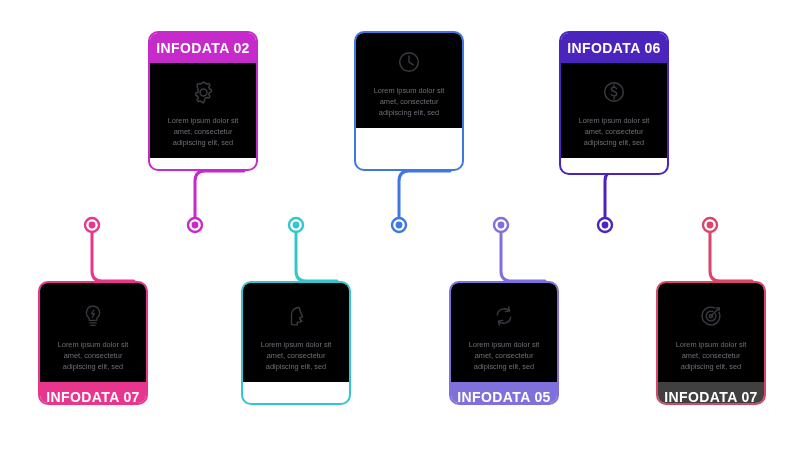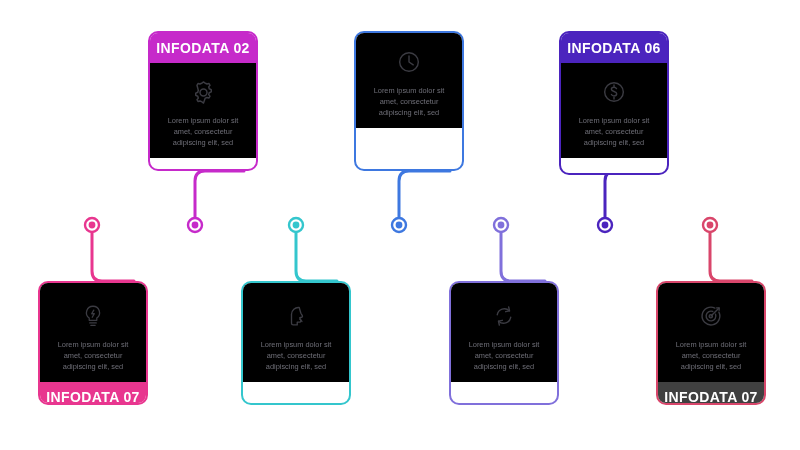--- a/index.html
+++ b/index.html
@@ -145,20 +145,21 @@
           <div class="icon">
             <svg width="26" height="26" viewBox="0 0 24 24" fill="none" stroke="#3b3b42" stroke-width="1.3" stroke-linecap="round" stroke-linejoin="round">
               <path d="M18.2 13.2a6.6 6.6 0 0 1-11.1 3.6"></path>
               <path d="M5.8 10.8a6.6 6.6 0 0 1 11.1-3.6"></path>
               <polyline points="16.3,3.6 17.1,7.3 13.5,8"></polyline>
               <polyline points="7.7,20.4 6.9,16.7 10.5,16"></polyline>
             </svg>
           </div>
           <div class="desc">Lorem ipsum dolor sit amet, consectetur adipiscing elit, sed</div>
         </div>
+        <div class="head" style="background: rgb(128, 112, 219);">INFODATA 05</div>
       </div>
       <div class="card top" style="left: 559px; top: 31px; height: 144px; border: 2px solid rgb(75, 36, 190);">
         <div class="head" style="background: rgb(75, 36, 190);">INFODATA 06</div>
         <div class="body">
           <div class="icon">
             <svg width="26" height="26" viewBox="0 0 24 24" fill="none" stroke="#3b3b42" stroke-width="1.3" stroke-linecap="round" stroke-linejoin="round">
               <circle cx="12" cy="12" r="8.6"></circle>
               <path d="M14.3 8.8a2.6 2.6 0 0 0-2.3-1.2c-1.4 0-2.4.8-2.4 1.9 0 2.6 4.9 1.5 4.9 4.1 0 1.2-1.1 2-2.5 2a2.7 2.7 0 0 1-2.4-1.3"></path>
               <line x1="12" y1="5.6" x2="12" y2="7.4"></line>
               <line x1="12" y1="16.6" x2="12" y2="18.4"></line>

